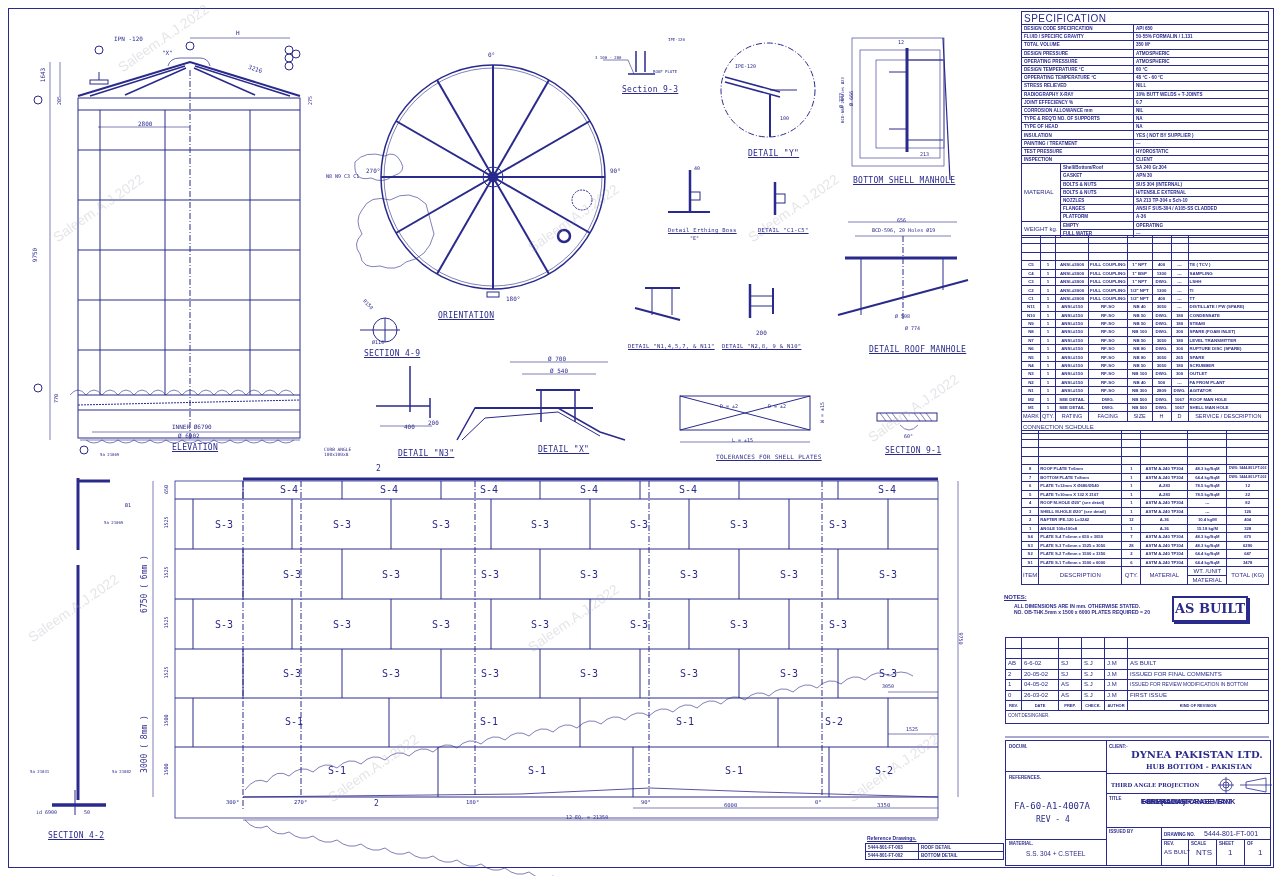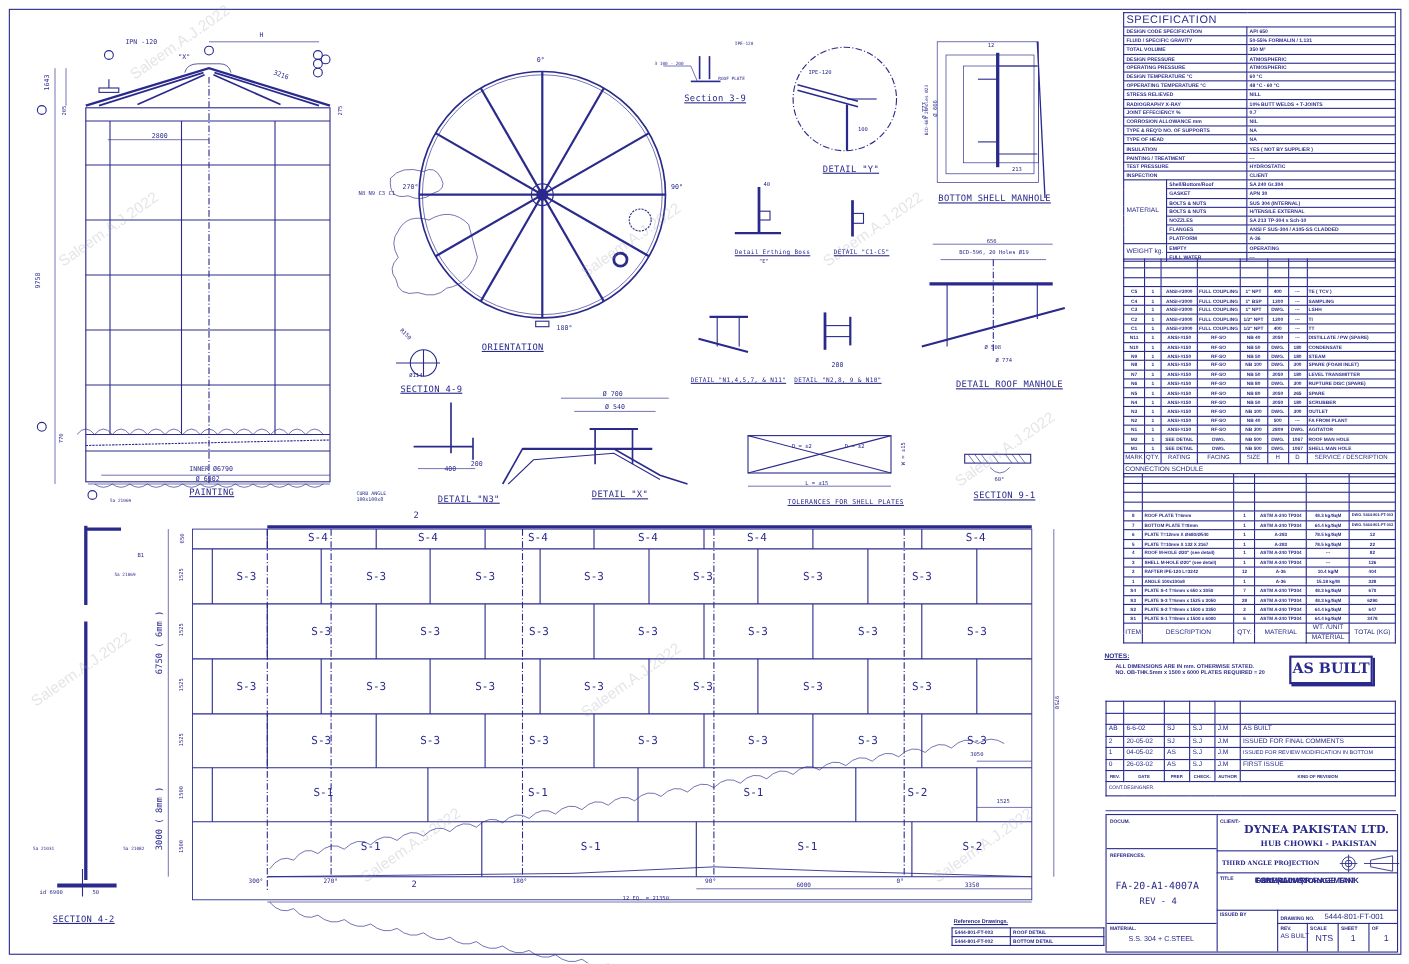--- a/index.html
+++ b/index.html
@@ -290,35 +290,35 @@
 <div class="t" style="left:236px;top:30px;font-size:6px;">H</div>
 <div class="t" style="left:248px;top:66px;font-size:6px;transform:rotate(20deg);">3216</div>
 <div class="t" style="left:36px;top:72px;font-size:6px;transform:rotate(-90deg);">1643</div>
 <div class="t" style="left:55px;top:98px;font-size:5px;transform:rotate(-90deg);">205</div>
 <div class="t" style="left:306px;top:98px;font-size:5px;transform:rotate(-90deg);">275</div>
 <div class="t" style="left:138px;top:121px;font-size:6px;">2800</div>
 <div class="t" style="left:28px;top:252px;font-size:6px;transform:rotate(-90deg);">9750</div>
 <div class="t" style="left:52px;top:396px;font-size:5px;transform:rotate(-90deg);">770</div>
 <div class="t" style="left:172px;top:424px;font-size:6px;">INNER Ø6790</div>
 <div class="t" style="left:178px;top:433px;font-size:6px;">Ø 6902</div>
-<div class="t lbl" style="left:172px;top:444px;">PAINTING</div>
+<div class="t lbl" style="left:172px;top:444px;">ELEVATION</div>
 
 <div class="t" style="left:488px;top:52px;font-size:6px;">0°</div>
 <div class="t" style="left:610px;top:168px;font-size:6px;">90°</div>
 <div class="t" style="left:506px;top:296px;font-size:6px;">180°</div>
 <div class="t" style="left:366px;top:168px;font-size:6px;">270°</div>
 <div class="t" style="left:326px;top:174px;font-size:5px;">
   <span>N8</span> <span>N9</span> <span>C3</span> <span>C1</span>
 </div>
 <div class="t" style="left:362px;top:302px;font-size:5px;transform:rotate(45deg);">R150</div>
 <div class="t lbl" style="left:438px;top:312px;">ORIENTATION</div>
 <div class="t lbl" style="left:364px;top:350px;">SECTION 4-9</div>
 <div class="t" style="left:372px;top:340px;font-size:5px;">Ø114</div>
 
-<div class="t lbl" style="left:622px;top:86px;">Section 3-9</div>
+<div class="t lbl" style="left:622px;top:86px;">Section 9-3</div>
 <div class="t" style="left:668px;top:38px;font-size:4px;">IPE-120</div>
 <div class="t" style="left:653px;top:70px;font-size:4px;">ROOF PLATE</div>
 <div class="t" style="left:595px;top:56px;font-size:4px;">3 100 - 200</div>
 <div class="t" style="left:735px;top:64px;font-size:5px;">IPE-120</div>
 <div class="t lbl" style="left:748px;top:150px;">DETAIL "Y"</div>
 <div class="t" style="left:780px;top:116px;font-size:5px;">100</div>
 <div class="t lbl" style="left:853px;top:177px;">BOTTOM SHELL MANHOLE</div>
 <div class="t" style="left:834px;top:98px;font-size:5px;transform:rotate(-90deg);">Ø 777</div>
 <div class="t" style="left:844px;top:96px;font-size:5px;transform:rotate(-90deg);">Ø 666</div>
 <div class="t" style="left:820px;top:98px;font-size:4px;transform:rotate(-90deg);">BCD-665 20Holes Ø23</div>
@@ -988,29 +988,29 @@
         <td colspan="6" style="font-size:4.5px;height:12px;vertical-align:top;">CONT.DESINGNER.</td>
       </tr>
 </tbody>
   </table>
 
 <div class="tb">
   <div style="left:0;top:0;width:100px;height:124px;border-right:1px solid #2a2a8c;"></div>
   <div class="small" style="left:3px;top:3px;">DOCUM.</div>
   <div style="left:0;top:30px;width:100px;border-top:1px solid #2a2a8c;"></div>
   <div class="small" style="left:3px;top:34px;">REFERENCES.</div>
-  <div style="left:8px;top:60px;font-family:'DejaVu Sans Mono',monospace;font-size:9px;">FA-20-A1-4007A</div>
+  <div style="left:8px;top:60px;font-family:'DejaVu Sans Mono',monospace;font-size:9px;">FA-60-A1-4007A</div>
   <div style="left:30px;top:74px;font-family:'DejaVu Sans Mono',monospace;font-size:8px;">REV - 4</div>
   <div style="left:0;top:98px;width:100px;border-top:1px solid #2a2a8c;"></div>
   <div class="small" style="left:3px;top:100px;">MATERIAL.</div>
   <div style="left:20px;top:109px;font-size:6.5px;">S.S. 304 + C.STEEL</div>
 
   <div class="small" style="left:103px;top:3px;">CLIENT:-</div>
   <div style="left:125px;top:8px;font-family:'DejaVu Serif',serif;font-weight:bold;font-size:10px;">DYNEA PAKISTAN LTD.</div>
-  <div style="left:140px;top:21px;font-family:'DejaVu Serif',serif;font-weight:bold;font-size:7px;">HUB CHOWKI - PAKISTAN</div>
+  <div style="left:140px;top:21px;font-family:'DejaVu Serif',serif;font-weight:bold;font-size:7px;">HUB BOTTOM - PAKISTAN</div>
   <div style="left:100px;top:32px;width:164px;border-top:1px solid #2a2a8c;"></div>
   <div style="left:105px;top:41px;font-family:'DejaVu Serif',serif;font-weight:bold;font-size:5.5px;">THIRD ANGLE PROJECTION</div>
   <svg width="70" height="20" style="left:210px;top:34px;" fill="none" stroke="#2a2a8c" stroke-width="0.8">
     <circle cx="10" cy="10" r="6"></circle>
       <circle cx="10" cy="10" r="3"></circle>
       <line x1="2" y1="10" x2="18" y2="10"></line>
       <line x1="10" y1="2" x2="10" y2="18"></line>
     <polygon points="30,7 50,3 50,17 30,13"></polygon>
       <line x1="24" y1="10" x2="56" y2="10"></line>
   </svg>

